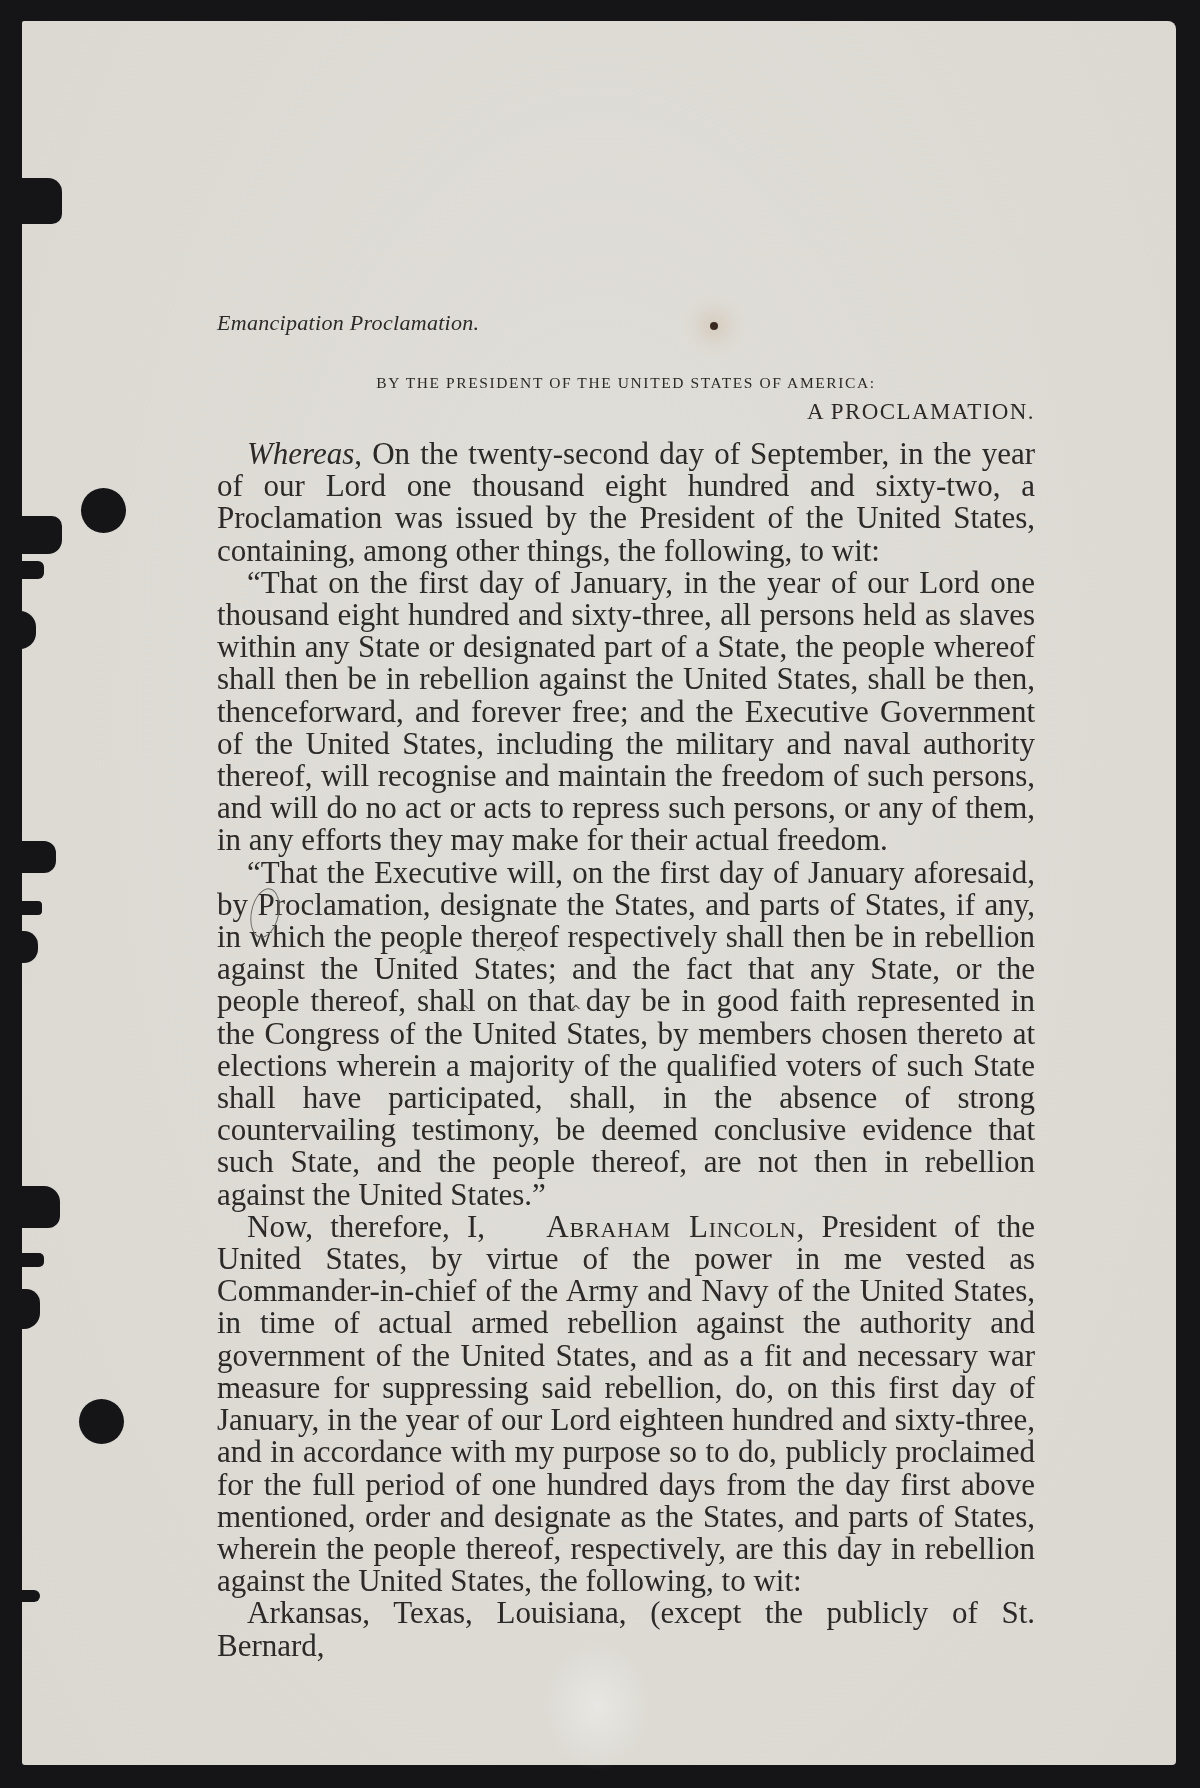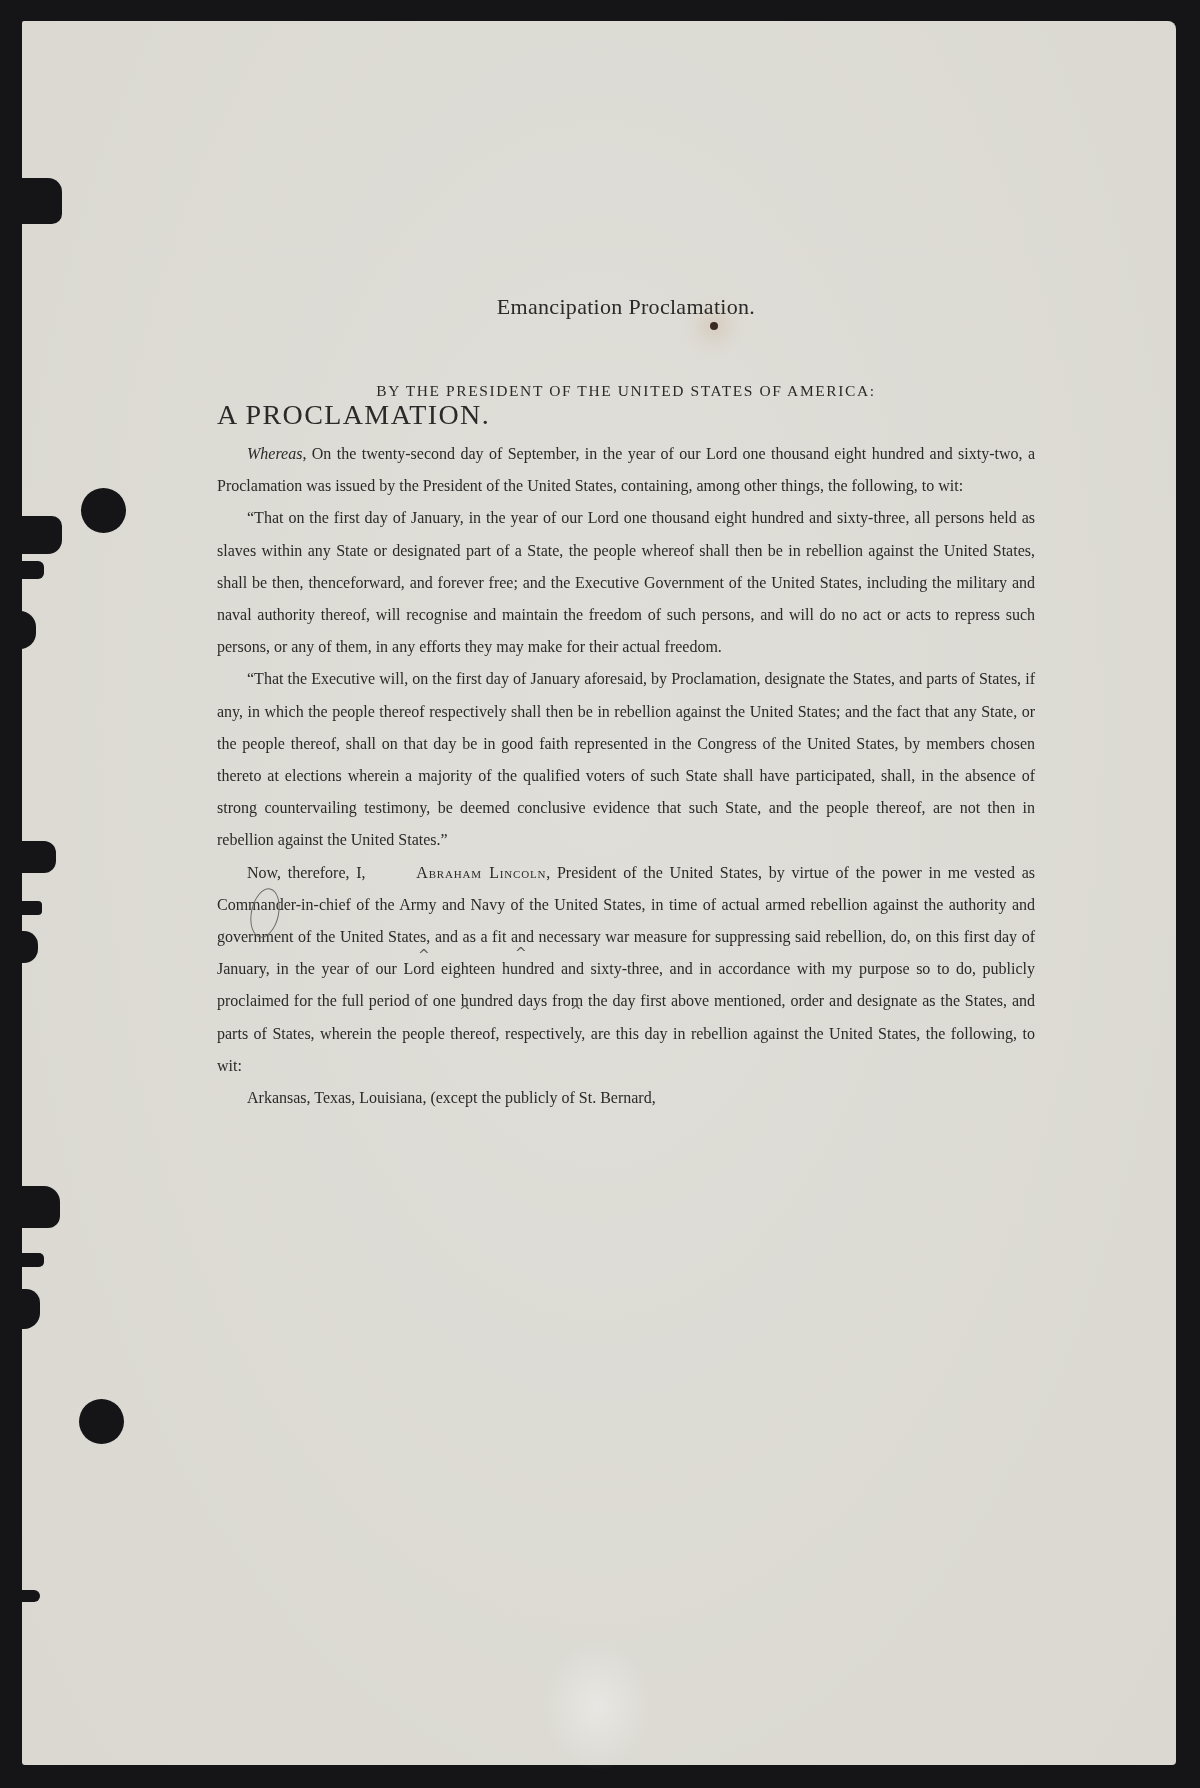--- a/index.html
+++ b/index.html
@@ -37,44 +37,44 @@
   }
   .text-block {
     position: absolute;
     left: 217px; top: 0;
     width: 818px;
     font-family: "Liberation Serif", "DejaVu Serif", serif;
     color: #2b2a28;
   }
   .heading-italic {
     position: absolute;
-    left: 0; width: 818px; top: 294px;
-    text-align: center;
+    left: 0; width: 818px; top: 310px;
+    font-style: italic;
     font-size: 22px;
     letter-spacing: 0.3px;
   }
   .subheading {
     position: absolute;
-    left: 0; width: 818px; top: 382px;
+    left: 0; width: 818px; top: 374px;
     text-align: center;
     font-size: 15.5px;
     letter-spacing: 1.6px;
     text-transform: uppercase;
   }
   .title {
     position: absolute;
     left: 0; width: 818px; top: 399px;
-    text-align: left;
-    font-size: 28px;
+    text-align: right;
+    font-size: 23px;
     letter-spacing: 1.4px;
   }
   .body-text {
     position: absolute;
     left: 0; width: 818px; top: 438px;
-    font-size: 16px;
+    font-size: 31px;
     line-height: 32.2px;
     text-align: justify;
   }
   .para { margin: 0; text-indent: 30px; }
   .smallcaps { font-variant: small-caps; letter-spacing: 0.8px; margin-left: 44px; }
   .ital { font-style: italic; }
   .pencil-circle {
     position: absolute;
     left: 251px; top: 888px;
     width: 26px; height: 48px;

